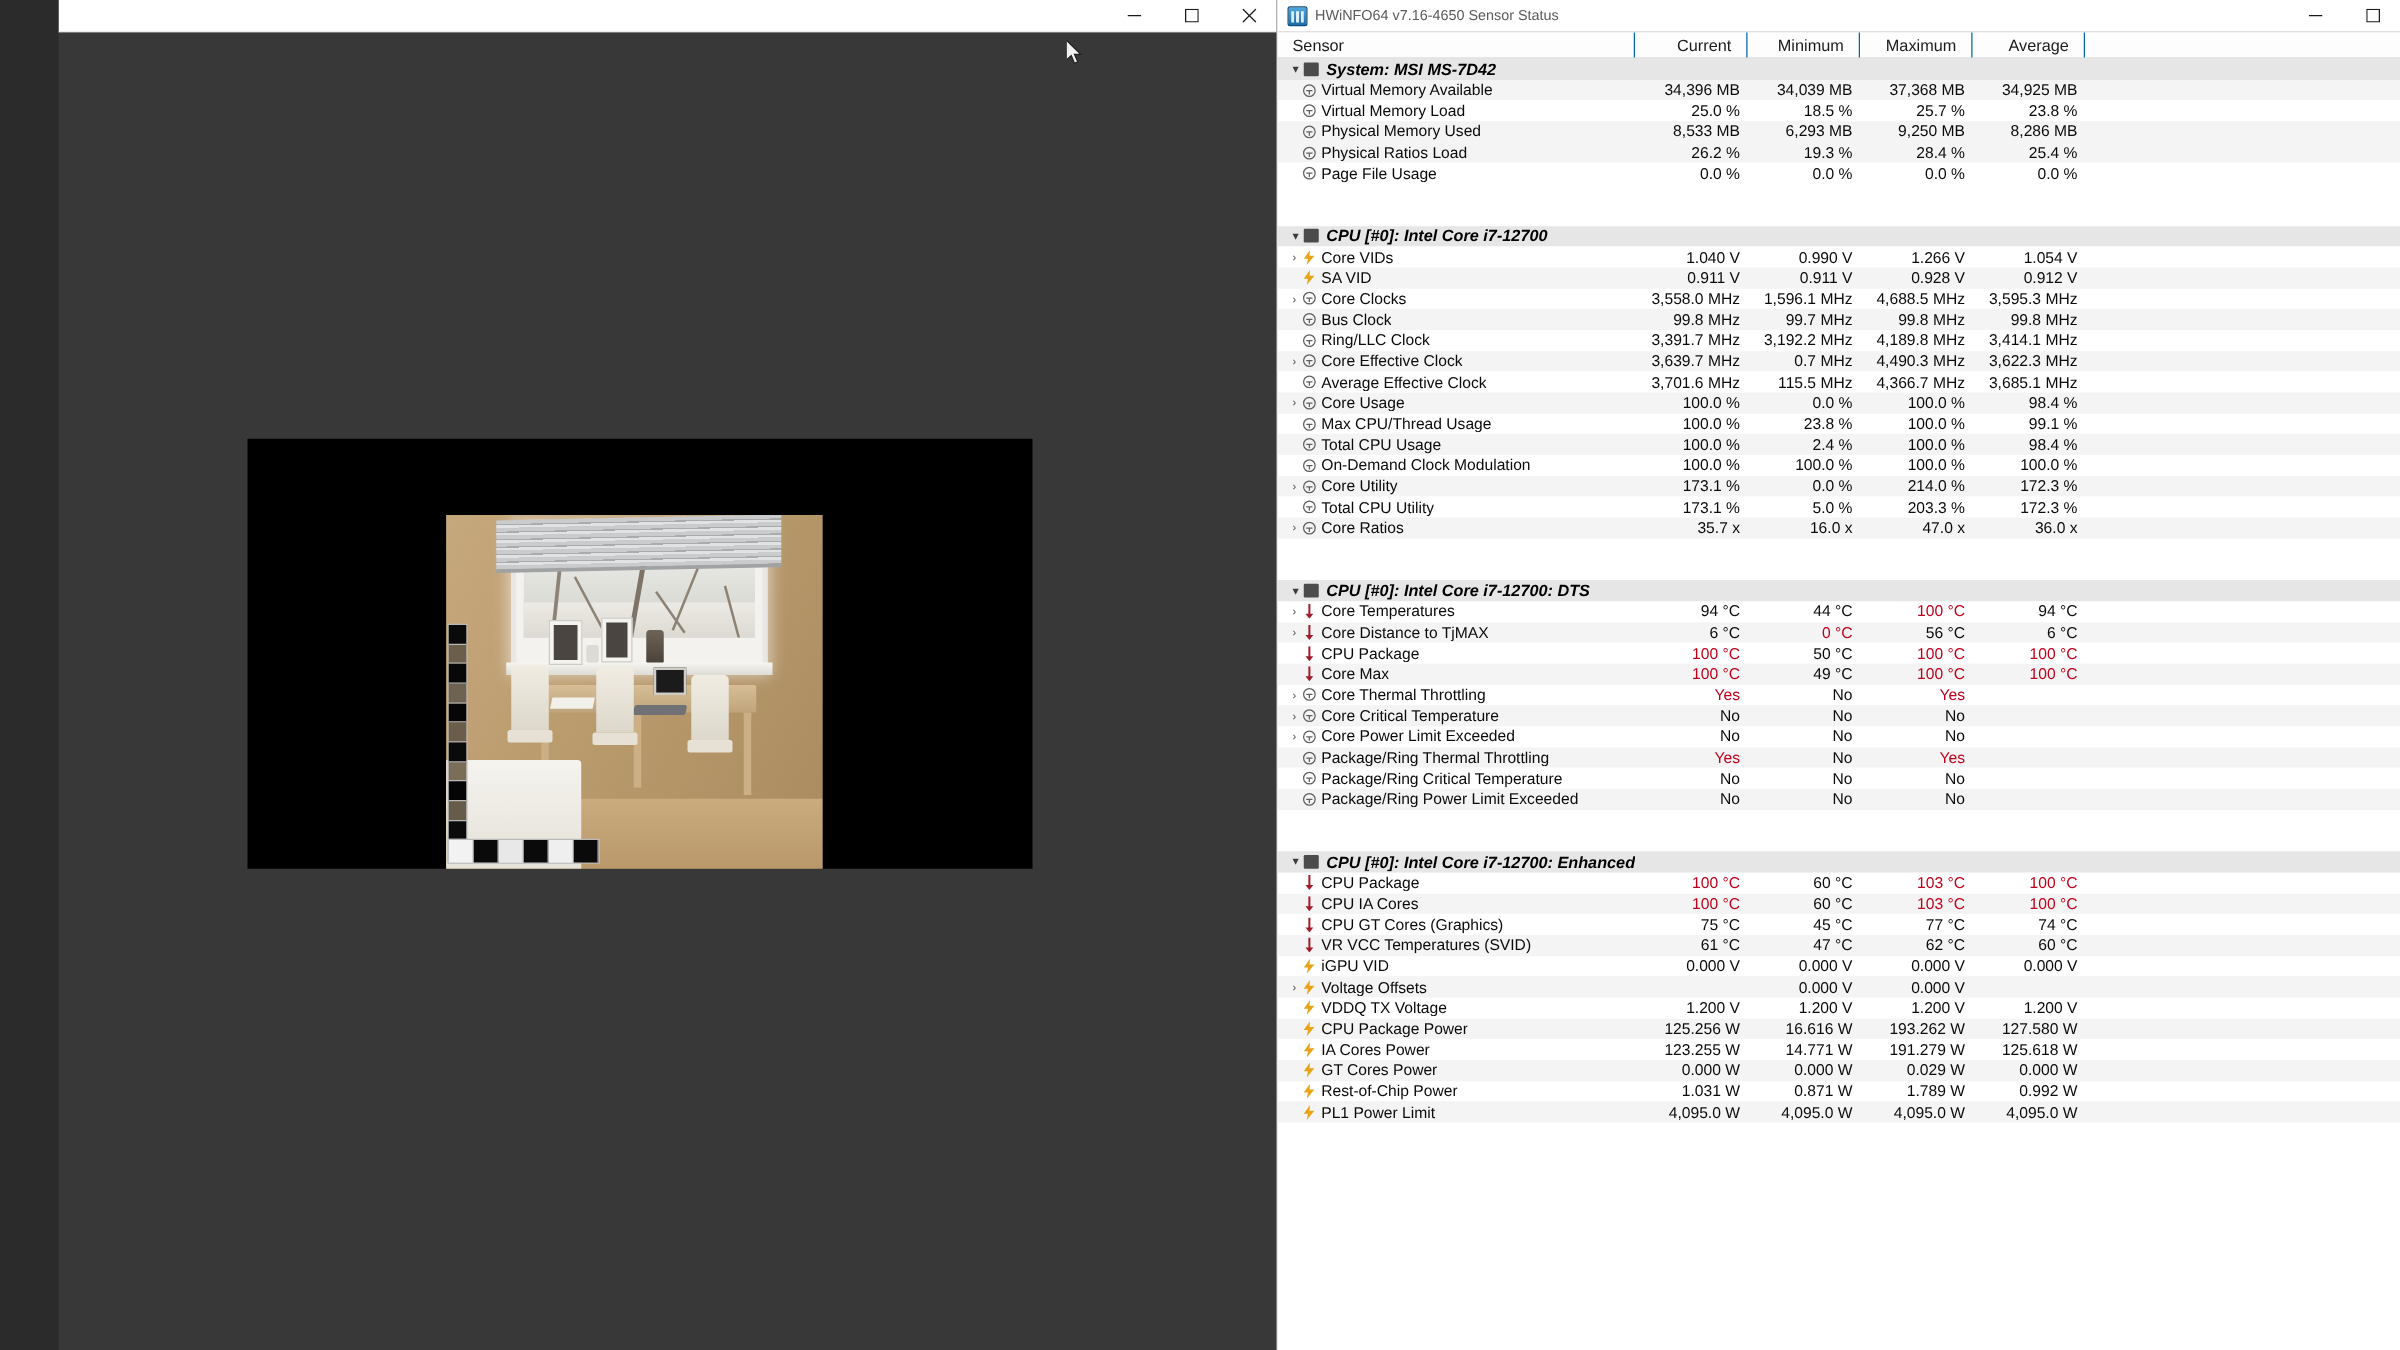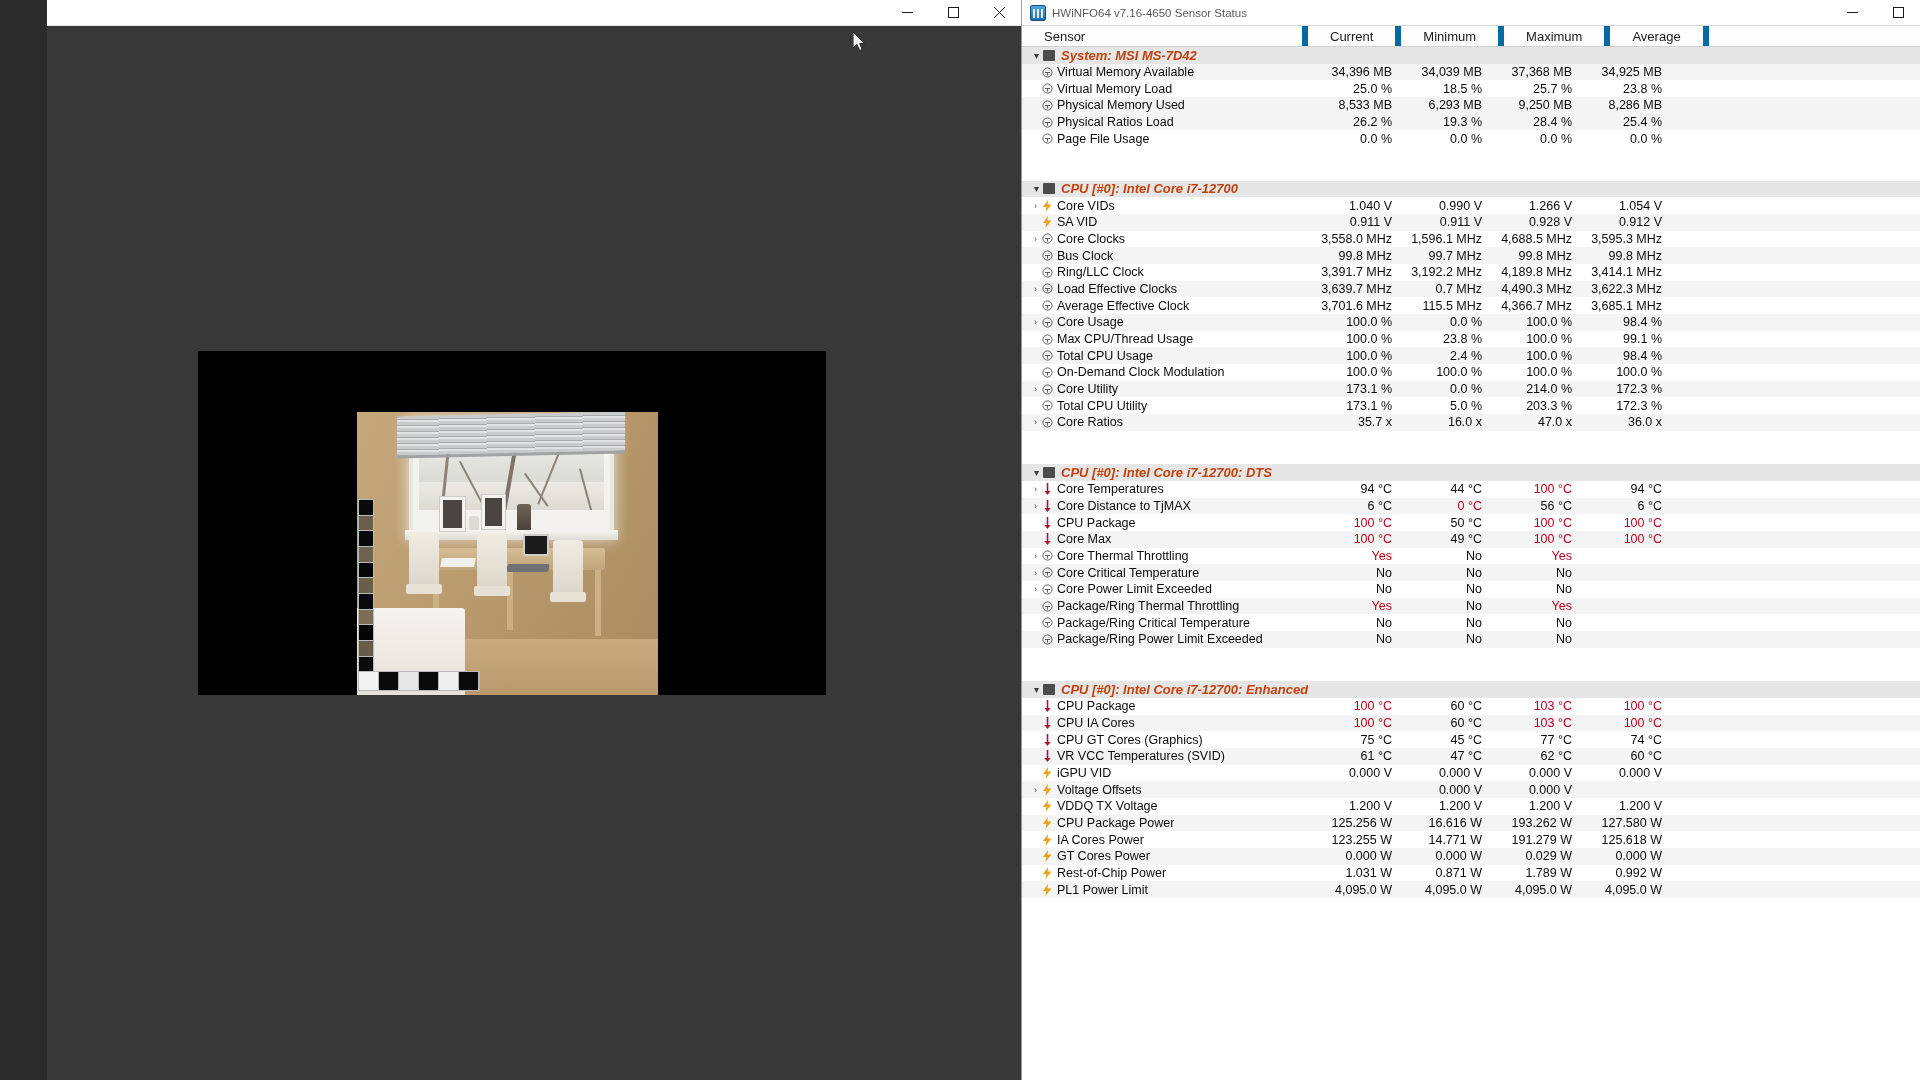--- a/index.html
+++ b/index.html
@@ -206,23 +206,23 @@
   #hw-wincontrols { display:flex; flex:0 0 auto; }
 
   #hw-colhead {
     flex:0 0 21px; height:21px;
     display:flex; align-items:stretch;
     background:#fdfdfd;
     border-bottom:1px solid #d0d0d0;
     font-size:13px; color:#1a1a1a;
   }
   #hw-colhead > div {
-    border-right:6px solid #0369a1;
+    border-right:1px solid #0369a1;
     display:flex; align-items:center;
-    padding:0 22px;
+    padding:0 12px;
   }
   .ch-sensor { flex:0 0 286px; }
   .ch-num { flex:0 0 90px; justify-content:flex-end; }
 
   #hw-body {
     flex:1 1 auto; overflow:hidden; position:relative;
     background:#ffffff;
   }
   .row {
     display:flex; align-items:center;
@@ -252,21 +252,21 @@
   }
   .grp-twisty {
     flex:0 0 13px; color:#3c3c3c; font-size:10px;
     display:flex; align-items:center; justify-content:center;
   }
   .grp-icon {
     flex:0 0 12px; width:7px; height:11px; margin-right:6px;
     background:#4b4b4b; border-radius:1px;
   }
   .grp-label {
-    font-style:italic; font-size:13px; font-weight:600; color:#c2410c;
+    font-style:italic; font-size:13px; font-weight:600; color:#000000;
   }
   .lbl { overflow:hidden; text-overflow:clip; }
 </style>
 </head>
 <body>
 
 <div id="root">
 
   <div id="left-window">
 
@@ -600,21 +600,21 @@
         <div class="row alt">
           <div class="cell-name">
             <span class="twisty">›</span>
             <span class="sicon">
               <svg width="11" height="11" viewBox="0 0 11 11">
                 <circle cx="5.5" cy="5.5" r="4.6" fill="none" stroke="#5f5f5f" stroke-width="1"></circle>
                 <line x1="3" y1="5.5" x2="8" y2="5.5" stroke="#5f5f5f" stroke-width="1"></line>
                 <line x1="5.5" y1="5.5" x2="5.5" y2="8.6" stroke="#5f5f5f" stroke-width="1"></line>
               </svg>
             </span>
-            <span class="lbl">Load Effective Clocks</span>
+            <span class="lbl">Core Effective Clock</span>
           </div>
           <div class="cell-num">3,639.7 MHz</div>
           <div class="cell-num">0.7 MHz</div>
           <div class="cell-num">4,490.3 MHz</div>
           <div class="cell-num">3,622.3 MHz</div>
         </div>
         <div class="row">
           <div class="cell-name">
             <span class="indent"></span>
             <span class="sicon">

